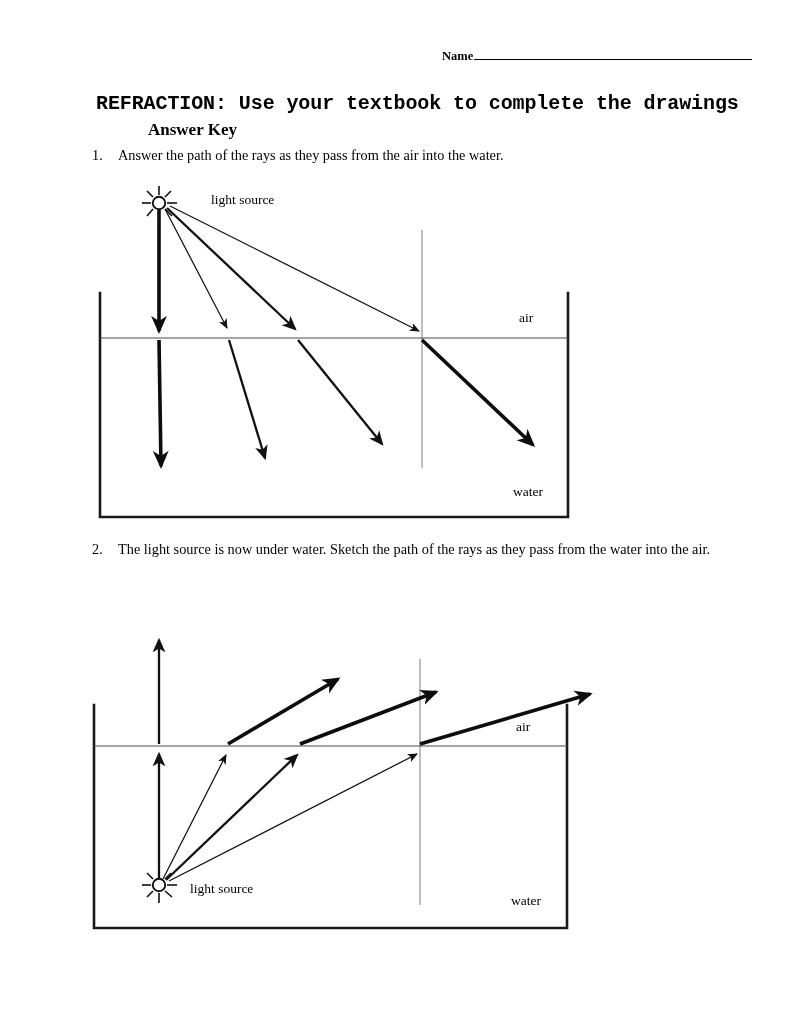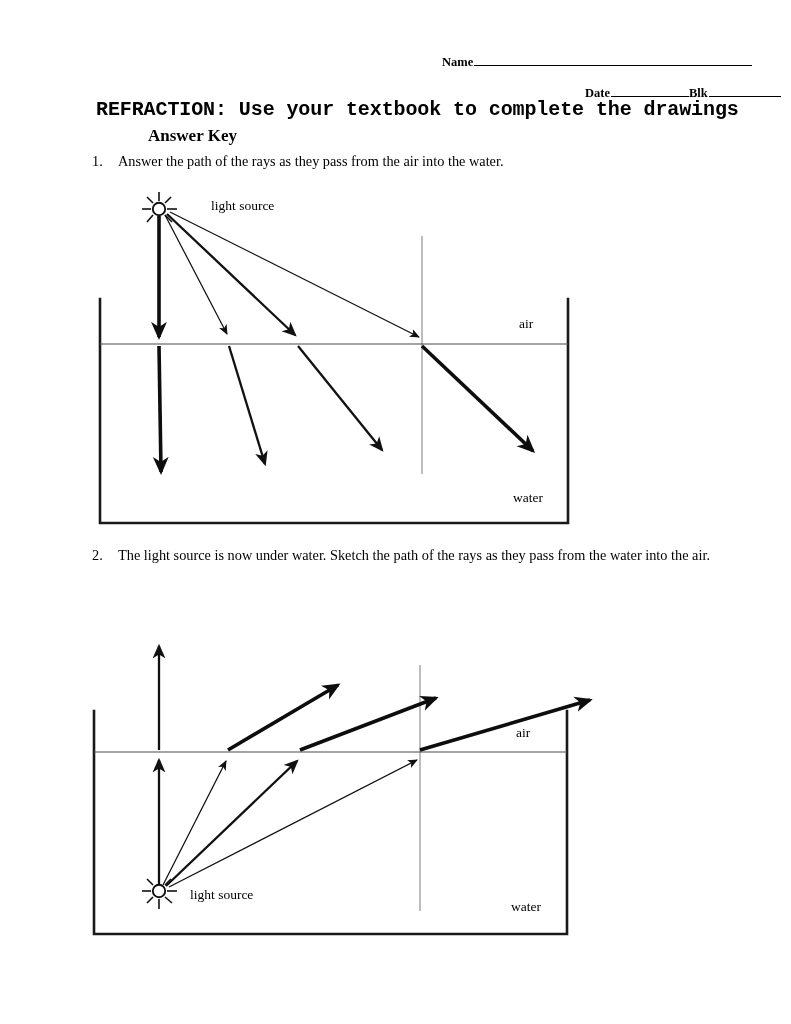--- a/index.html
+++ b/index.html
@@ -15,21 +15,20 @@
     font-family: "Liberation Serif", "DejaVu Serif", serif;
     color: #000000;
     overflow: hidden;
   }
   .page {
     position: absolute;
     left: 0; top: 0;
     width: 791px;
     height: 740px;
     background: #ffffff;
-    margin-top: 6px;
   }
 
   
   .name-row {
     position: absolute;
     left: 442px;
     top: 46px;
     font-size: 12.5px;
     font-weight: bold;
     font-family: "Liberation Serif", "DejaVu Serif", serif;
@@ -155,23 +154,20 @@
 </style>
 </head>
 <body>
 
 <div class="page">
 
   <div class="name-row">
     <span>Name</span><span class="rule rule-name"></span>
   </div>
 
-  <div class="date-row">
-    <span>Date</span><span class="rule rule-date"></span><span>Blk</span><span class="rule rule-blk"></span>
-  </div>
 
   <div class="main-title">REFRACTION: Use your textbook to complete the drawings</div>
   <div class="answer-key">Answer Key</div>
 
   <div class="q q1">
     <span class="q-num">1.</span>
     <span class="q-text">Answer the path of the rays as they pass from the air into the water.</span>
   </div>
 
   <div class="q q2">

